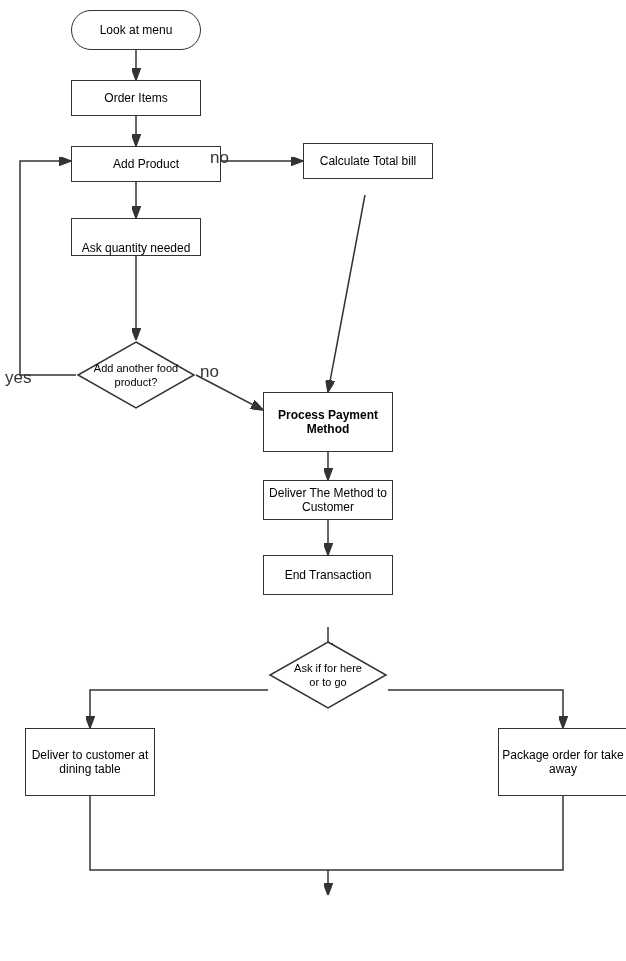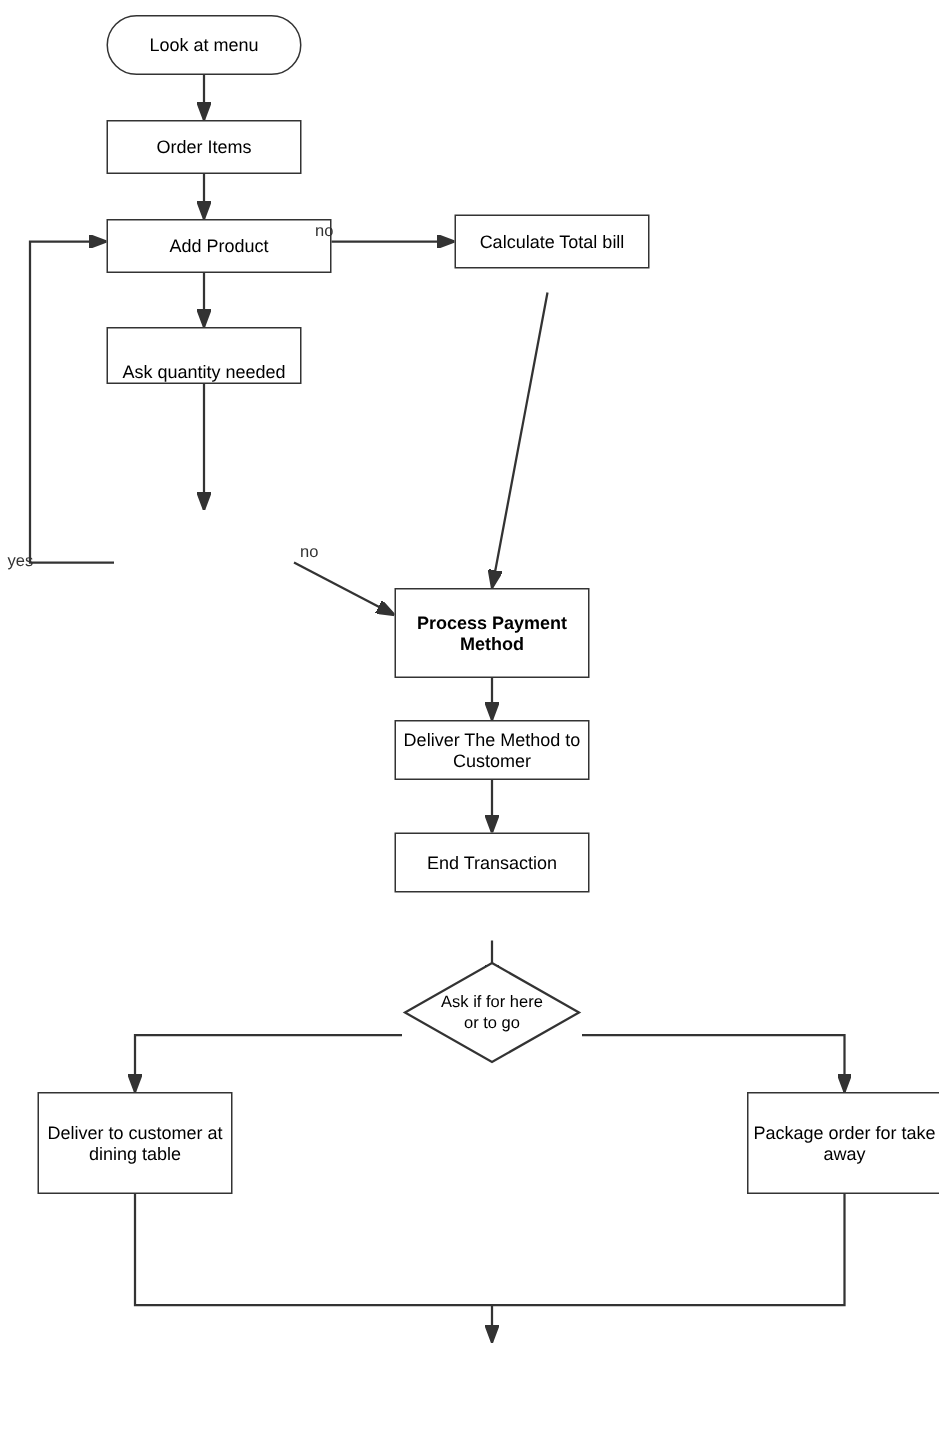--- a/index.html
+++ b/index.html
@@ -55,21 +55,21 @@
     }
     .diamond-inner span {
       position: relative;
       z-index: 1;
       text-align: center;
       font-size: 11px;
       line-height: 1.3;
     }
     .label {
       position: absolute;
-      font-size: 11px;
+      font-size: 17px;
       color: #333;
     }
     svg.arrows {
       position: absolute;
       top: 0; left: 0;
       width: 626px;
       height: 961px;
       pointer-events: none;
     }
     svg.arrows line, svg.arrows path, svg.arrows polyline {
@@ -142,20 +142,28 @@
   <div class="label" style="left:210px; top:148px;">no</div>
 
   <div class="node rect" style="left:303px; top:143px; width:130px; height:36px;">
     <span>Calculate Total bill</span>
   </div>
 
   <div class="node rect" style="left:71px; top:218px; width:130px; height:38px;align-items:flex-end;">
     <span>Ask quantity needed</span>
   </div>
 
+  <div class="node diamond" style="left:76px; top:340px; width:120px; height:70px;">
+    <div class="diamond-inner">
+      <svg width="120" height="70" viewBox="0 0 120 70">
+        <polygon points="60,2 118,35 60,68 2,35" fill="white" stroke="#333" stroke-width="1.5"></polygon>
+      </svg>
+      <span>Add another food<br>product?</span>
+    </div>
+  </div>
 
   <div class="label" style="left:200px; top:362px;">no</div>
 
   <div class="label" style="left:5px; top:368px;">yes</div>
 
   <div class="node rect" style="left:263px; top:392px; width:130px; height:60px;font-weight:bold;">
     <span>Process Payment
 Method</span>
   </div>
 

